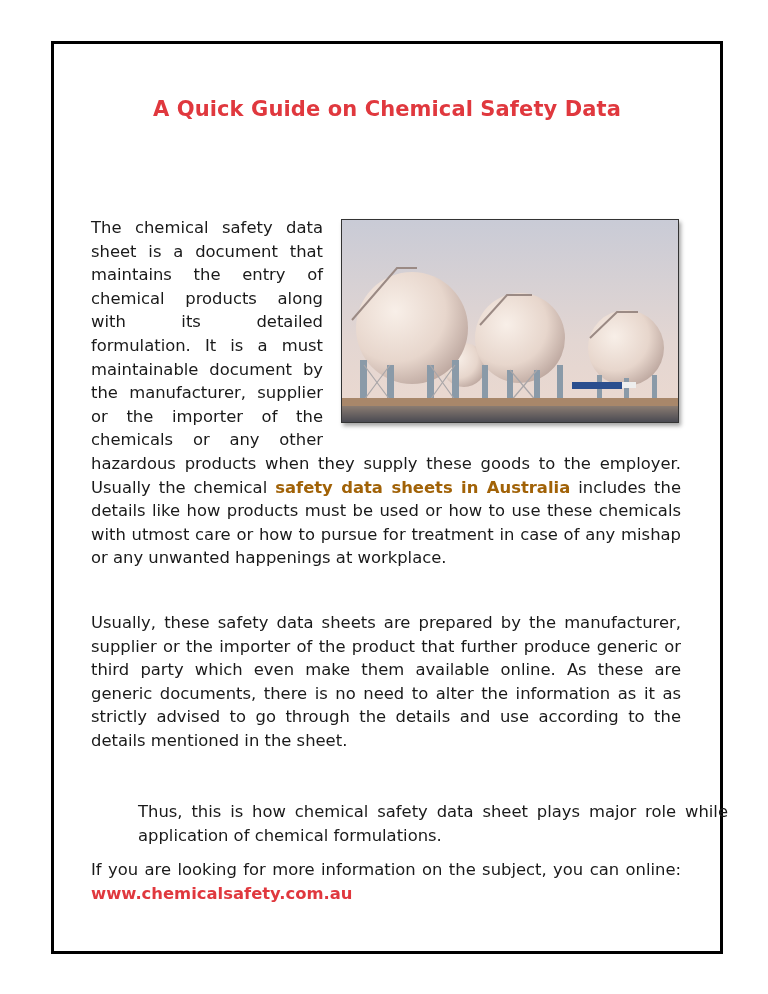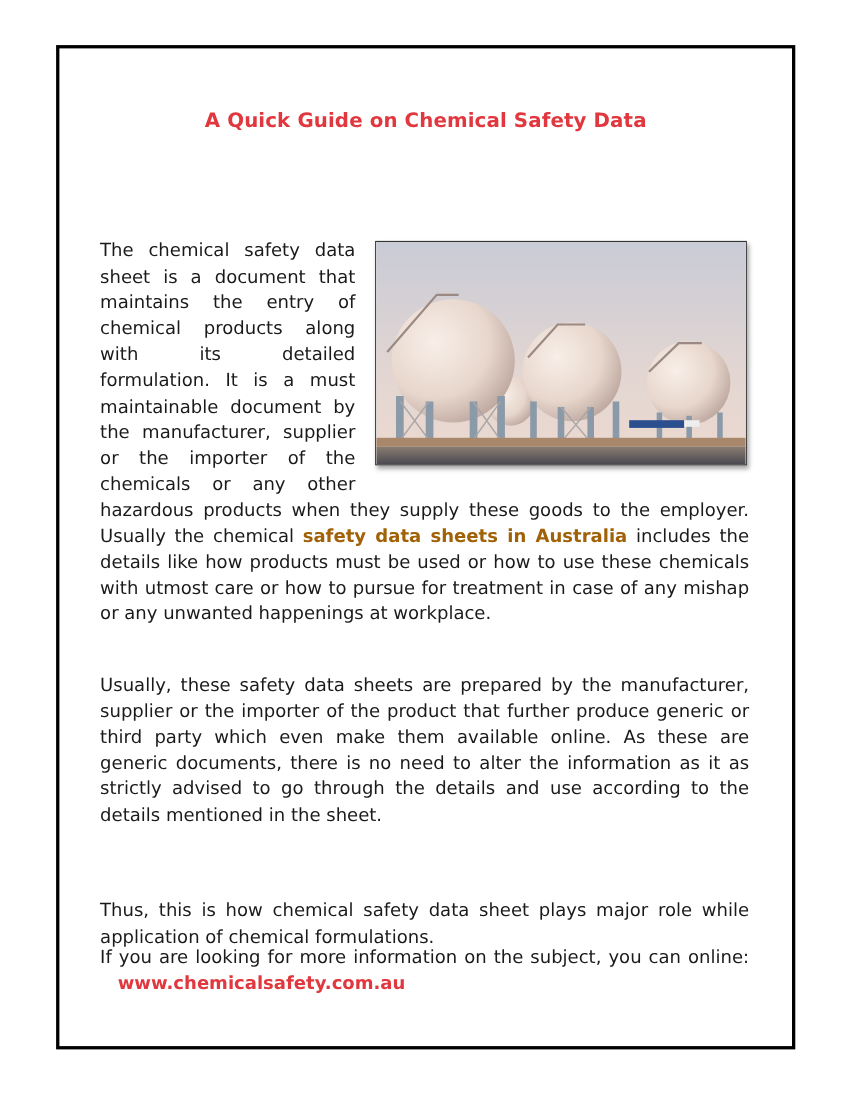--- a/index.html
+++ b/index.html
@@ -1,27 +1,27 @@
 <!DOCTYPE html>
 <html><head>
 <meta charset="utf-8">
 <style>
   html, body { margin:0; padding:0; background:#ffffff; }
   body { width:768px; height:994px; position:relative; overflow:hidden; font-family:"DejaVu Sans", sans-serif; color:#1a1a1a; }
   .frame { position:absolute; left:51px; top:41px; width:666px; height:907px; border:3px solid #000; box-sizing:content-box; }
-  .title { position:absolute; left:0; right:0; top:50px; text-align:center; color:#e0383e; font-weight:bold; font-size:18px; line-height:31px; letter-spacing:0.1px; }
+  .title { position:absolute; left:0; right:0; top:50px; text-align:center; color:#e0383e; font-weight:bold; font-size:21px; line-height:31px; letter-spacing:0.1px; }
   .body-text { position:absolute; left:37px; width:590px; font-size:16.4px; line-height:23.6px; text-align:justify; }
   .p1 { top:172px; }
   .p2 { top:567px; }
-  .p3 { top:772px; }
+  .p3 { top:756px;margin-left:47px; }
   .p4 { top:814px; }
   .figure { float:right; width:344px; height:212px; margin:-1px -2px 6px 16px; position:relative; }
   .photo { position:absolute; left:2px; top:4px; width:336px; height:202px; border:1.5px solid #333; box-shadow:2px 3px 4px rgba(0,0,0,0.35); overflow:hidden; }
   .hl { color:#a16207; font-weight:bold; }
-  .link { color:#e0383e; font-weight:bold; text-decoration:none;margin-left:16px; }
+  .link { color:#e0383e; font-weight:bold; text-decoration:none; }
   p { margin:0; }
 </style>
 </head>
 <body>
 
 <div class="frame">
   <div class="title">
     <div>A Quick Guide on Chemical Safety Data</div>
   </div>
 

